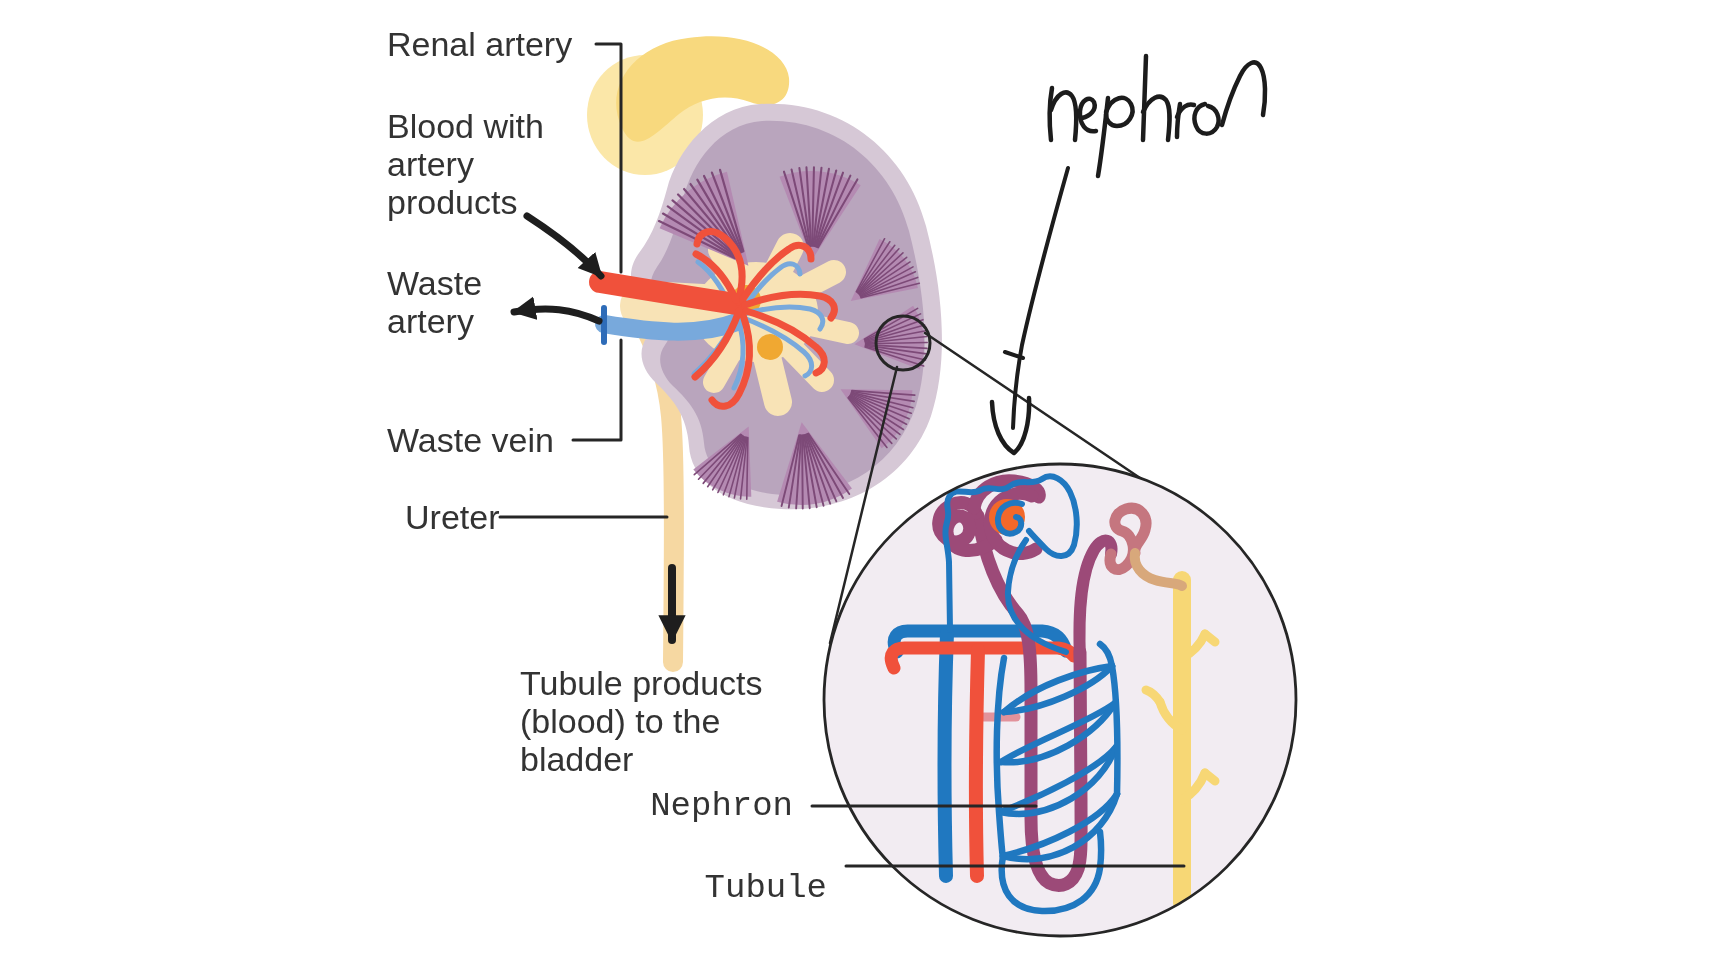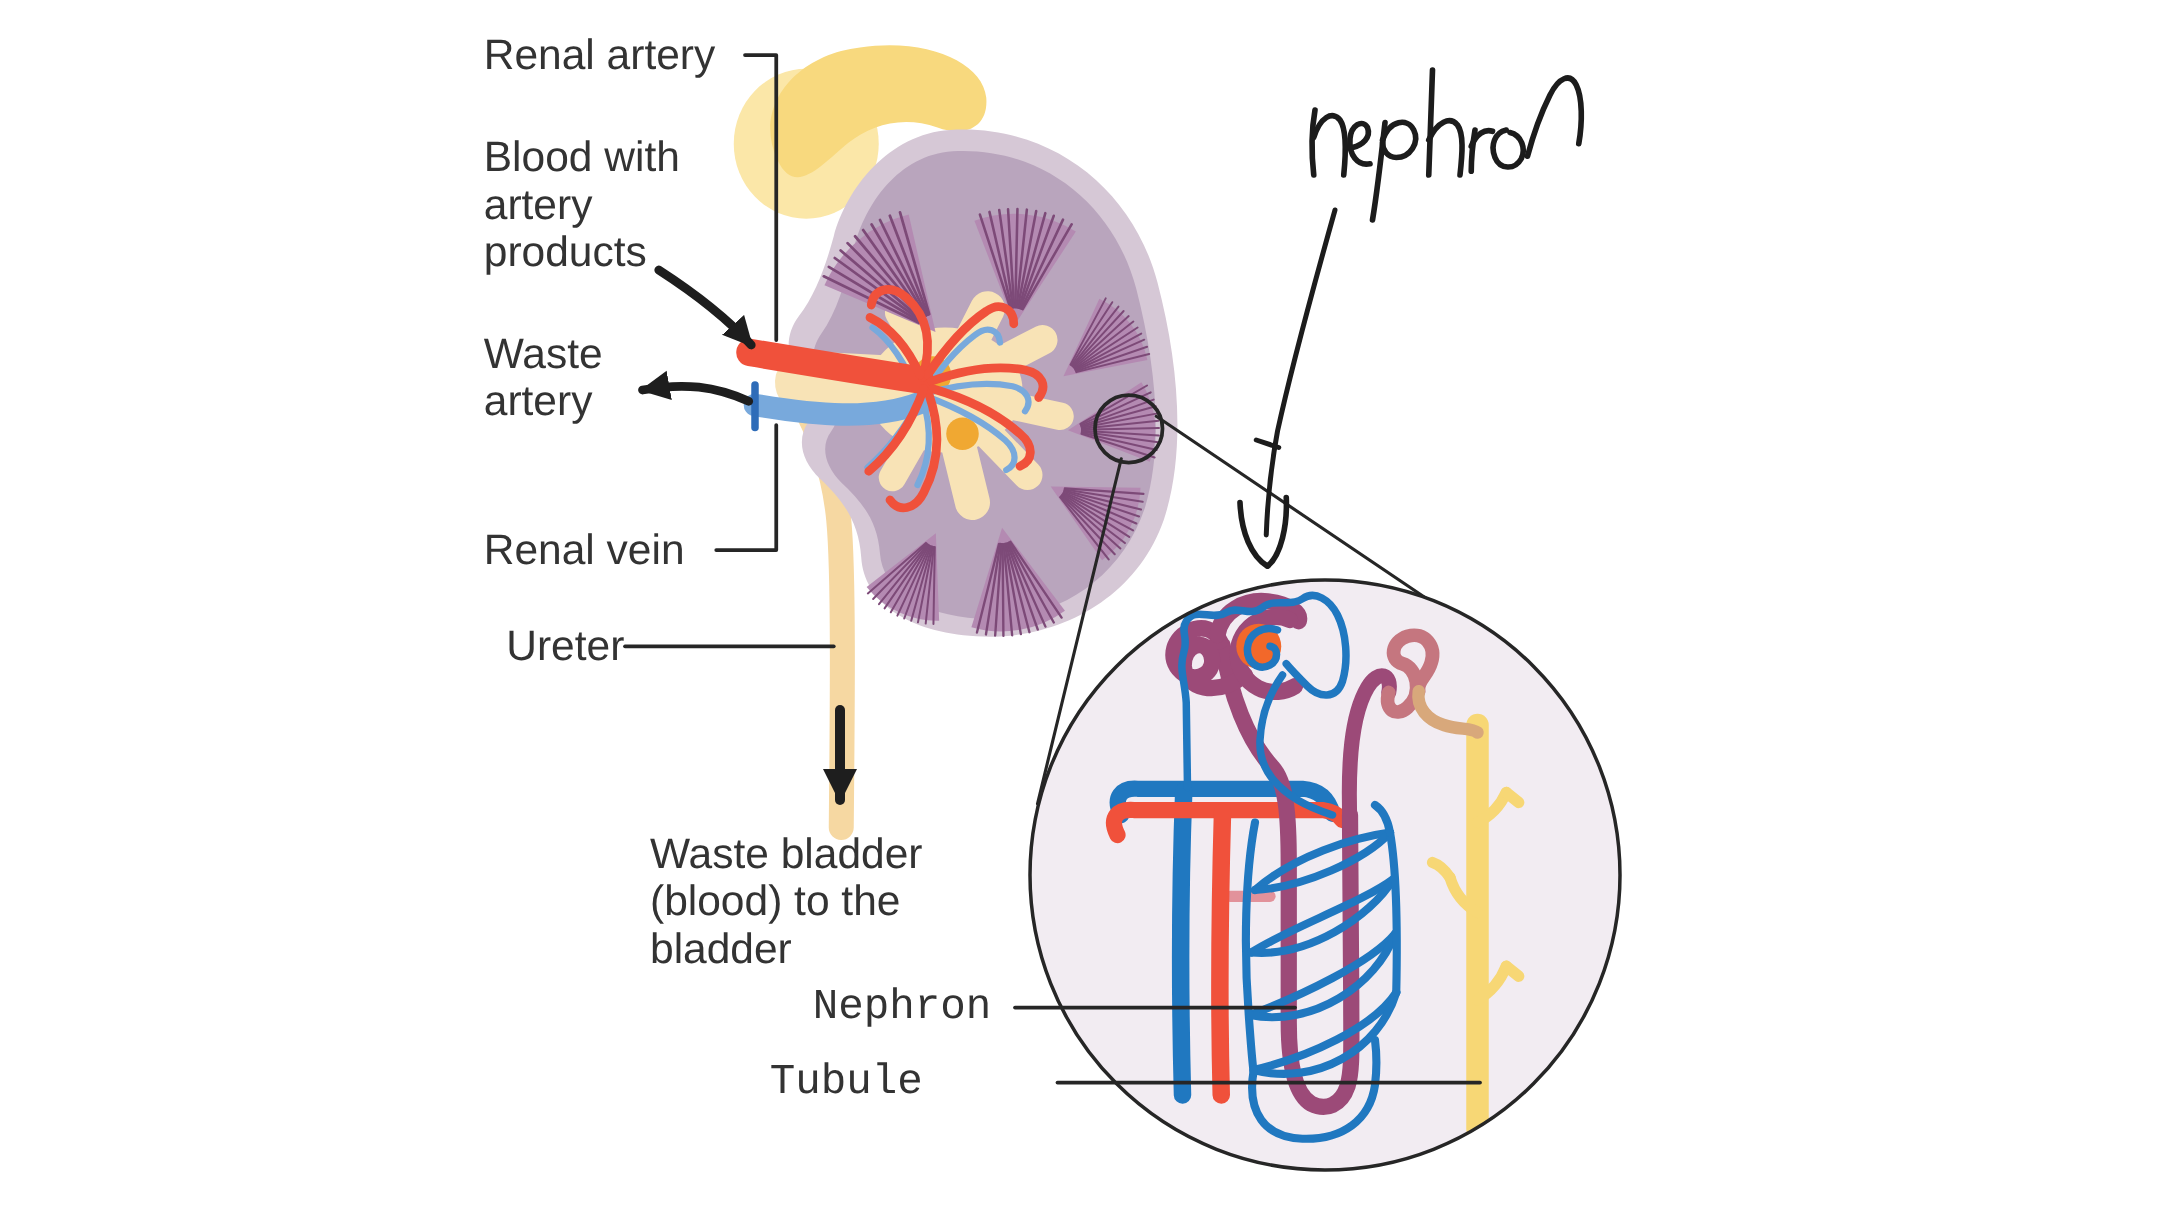--- a/index.html
+++ b/index.html
@@ -9,21 +9,21 @@
   svg.art path, svg.art line{stroke-linecap:round;stroke-linejoin:round;}
   .label{position:absolute;color:#333333;font-size:34px;line-height:38px;white-space:nowrap;}
   .r{text-align:right;font-family:Liberation Mono, monospace;}
   #lbl-renal-artery{left:387px;top:25px;}
   #lbl-blood{left:387px;top:91px;margin-top:16px;}
   #lbl-clean{left:387px;top:264px;}
   #lbl-renal-vein{left:387px;top:421px;}
   #lbl-ureter{left:405px;top:498px;}
   #lbl-waste{left:520px;top:664px;}
   #lbl-nephron{left:493px;top:787px;width:300px;}
-  #lbl-tubule{left:527px;top:847px;width:300px;text-align:center;}
+  #lbl-tubule{left:527px;top:869px;width:300px;}
 </style>
 </head>
 <body>
 
 <div class="stage">
 
 <svg class="art" viewBox="0 0 1728 972">
   <defs>
     <clipPath id="bigCircleClip">
           <circle cx="1060" cy="700" r="236"></circle>
@@ -228,26 +228,26 @@
   <div>Blood with</div>
   <div>artery</div>
   <div>products</div>
 </div>
 
 <div class="label" id="lbl-clean">
   <div>Waste</div>
   <div>artery</div>
 </div>
 
-<div class="label" id="lbl-renal-vein">Renal vein</div>
+<div class="label" id="lbl-renal-vein">Waste vein</div>
 
 <div class="label" id="lbl-ureter">Ureter</div>
 
 <div class="label" id="lbl-waste">
-  <div>Waste bladder</div>
+  <div>Tubule products</div>
   <div>(blood) to the</div>
   <div>bladder</div>
 </div>
 
 <div class="label r" id="lbl-nephron">Nephron</div>
 
 <div class="label r" id="lbl-tubule">Tubule</div>
 
 </div>
 

